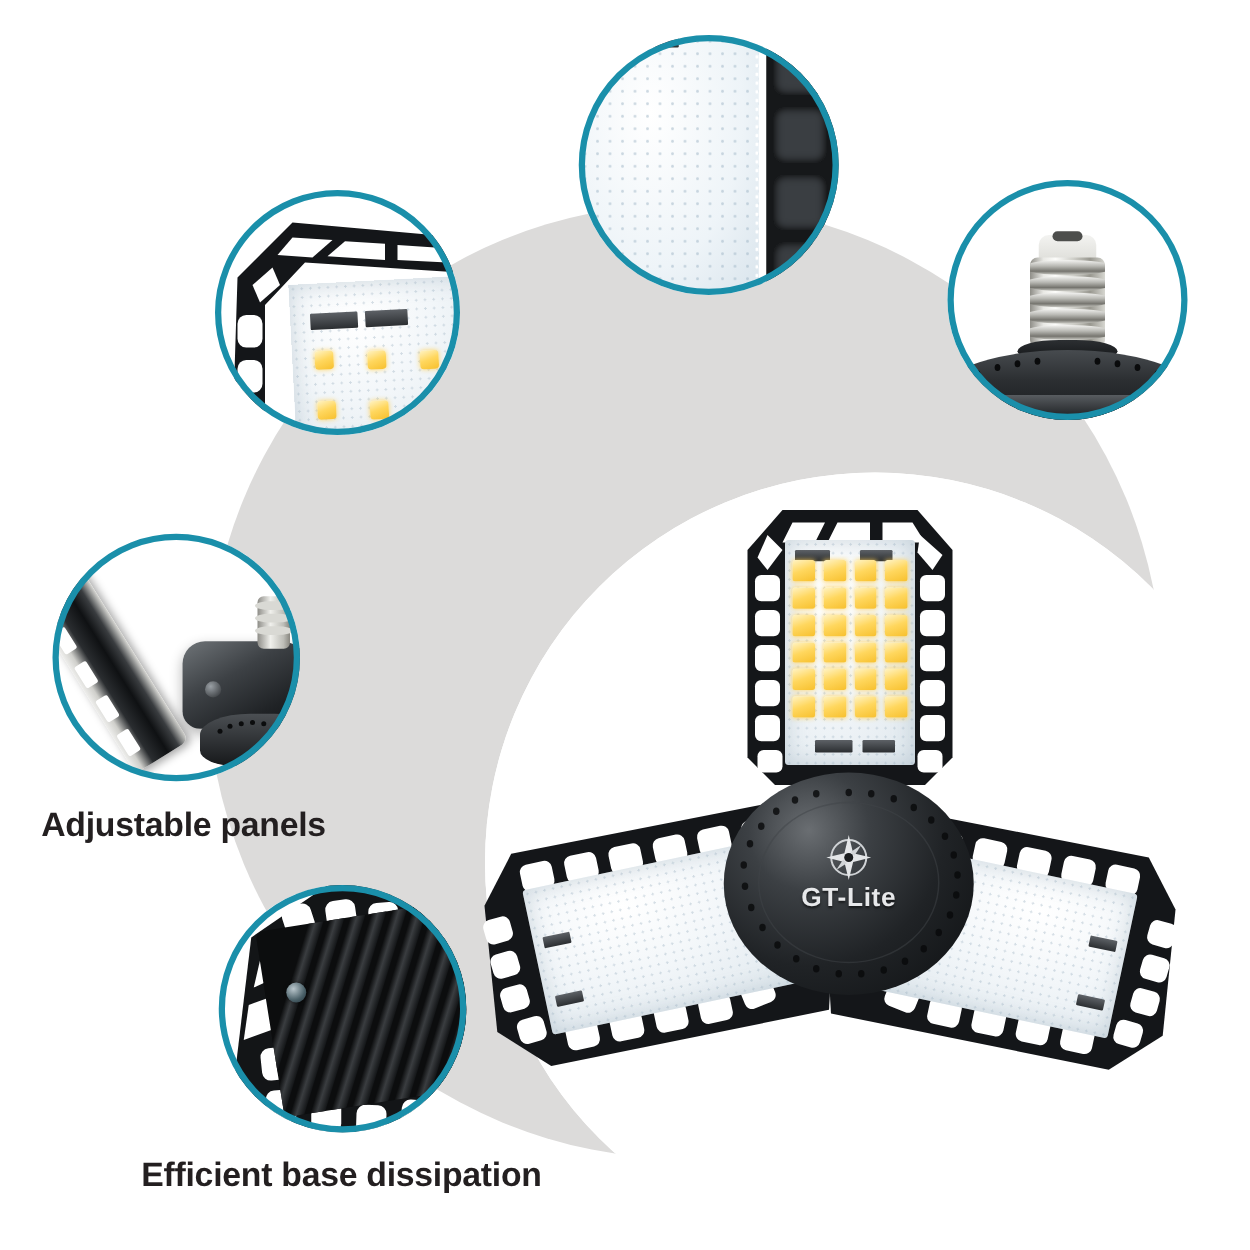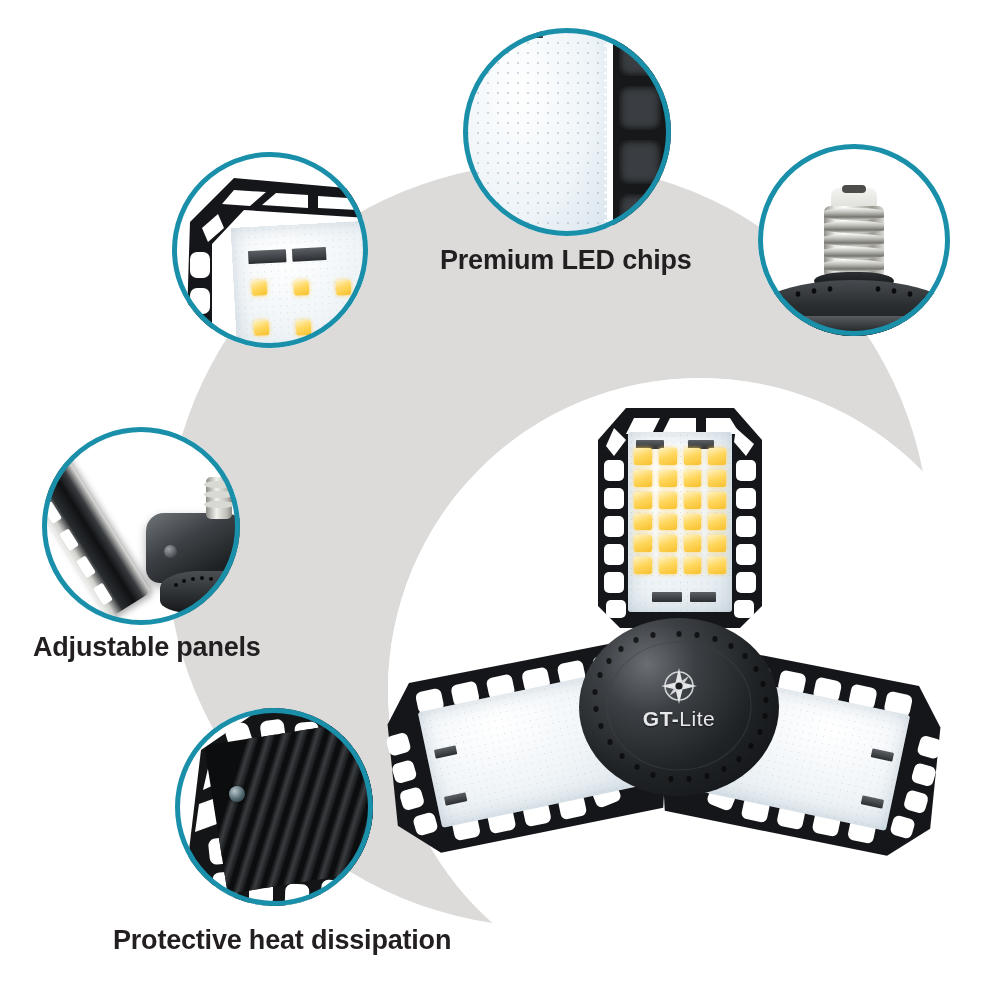--- a/index.html
+++ b/index.html
@@ -70,21 +70,21 @@
     border-radius:50%;
   }
 
   
   .logo-wrap{position:absolute;text-align:center;color:#e9eaec;}
   .logo-star{position:relative;width:40px;height:40px;margin:0 auto;}
   .logo-text{
     font-weight:bold;font-size:21px;letter-spacing:.5px;
     color:#e7e8ea;margin-top:1px;text-shadow:0 1px 2px rgba(0,0,0,.6);
   }
-  .logo-text .lite{font-weight:normal;}
+  .logo-text .lite{font-weight:bold;}
 
   
   .fin{position:absolute;background:linear-gradient(90deg,#0c0d0e,#3a3d40 45%,#131517);border-radius:2px;}
 
   
   .thread{position:absolute;border-radius:50%/40%;
     background:linear-gradient(180deg,#f4f4f2 0%,#b9b9b4 40%,#76756f 75%,#cfcfc9 100%);}
 </style>
 </head>
 <body>
@@ -437,21 +437,20 @@
                   box-shadow:inset 0 0 8px #000;"></div>
       <div style="position:absolute;left:156px;top:112px;width:42px;height:44px;border-radius:8px;background:#3a3e42;
                   box-shadow:inset 0 0 8px #000;"></div>
       <div style="position:absolute;left:156px;top:166px;width:42px;height:36px;border-radius:8px;background:#3a3e42;
                   box-shadow:inset 0 0 8px #000;"></div>
 
       <div class="driver-chip" style="left:50px;top:1px;width:30px;height:9px;"></div>
     </div>
   </div>
   <div class="bubble-ring" style="left:463px;top:28px;width:208px;height:208px;border:5px solid #1a8faa;"></div>
-  <div class="caption" style="left:440px;top:245px;width:260px;">Premium LED chips</div>
 
   <div class="bubble" style="left:172px;top:152px;width:196px;height:196px;">
     <div style="position:absolute;inset:0;background:#ffffff;">
 
       <div class="pcb" style="left:62px;top:72px;width:150px;height:130px;transform:rotate(-3deg);">
         <div class="pcb-dots"></div>
         <div class="driver-chip" style="left:16px;top:24px;width:38px;height:13px;"></div>
         <div class="driver-chip" style="left:60px;top:24px;width:34px;height:13px;"></div>
         <span class="led" style="left:18px;top:54px;width:15px;height:15px;border-radius:3px;"></span>
         <span class="led" style="left:60px;top:56px;width:15px;height:15px;border-radius:3px;"></span>
@@ -560,21 +559,21 @@
             <circle cx="142" cy="154" r="2"></circle>
             <circle cx="151" cy="152" r="2"></circle>
           <circle cx="160" cy="151" r="2"></circle>
             <circle cx="169" cy="152" r="2"></circle>
             <circle cx="177" cy="155" r="2"></circle>
         </g>
       </svg>
     </div>
   </div>
   <div class="bubble-ring" style="left:42px;top:427px;width:198px;height:198px;border:5px solid #1a8faa;"></div>
-  <div class="caption" style="left:33px;top:632px;width:300px;">Adjustable panels</div>
+  <div class="caption" style="left:33px;top:645px;width:300px;">Adjustable panels</div>
 
   <div class="bubble" style="left:175px;top:708px;width:198px;height:198px;">
     <div style="position:absolute;inset:0;background:#ffffff;">
 
       <svg viewBox="0 0 198 198" style="position:absolute;inset:0;">
         <path d="M26 42 L96 -6 L206 24 L206 186 L120 210 L10 176 Z" fill="#131517"></path>
 
         <g fill="#ffffff">
           <rect x="52" y="16" width="24" height="26" rx="7" transform="rotate(-18 64 29)"></rect>
           <rect x="86" y="12" width="24" height="26" rx="7" transform="rotate(-8 98 25)"></rect>
@@ -612,15 +611,15 @@
         <div class="fin" style="left:140px;top:-14px;width:11px;height:190px;transform:rotate(26deg);"></div>
         <div class="fin" style="left:157px;top:-14px;width:11px;height:190px;transform:rotate(26deg);"></div>
       </div>
 
       <div style="position:absolute;left:54px;top:78px;width:16px;height:16px;border-radius:50%;
                   background:radial-gradient(circle at 36% 32%,#b9c6cc,#4a6068 60%,#223038);
                   box-shadow:0 0 3px rgba(0,0,0,.6);"></div>
     </div>
   </div>
   <div class="bubble-ring" style="left:175px;top:708px;width:198px;height:198px;border:5px solid #1a8faa;"></div>
-  <div class="caption" style="left:113px;top:925px;width:420px;">Protective heat dissipation</div>
+  <div class="caption" style="left:113px;top:925px;width:420px;">Efficient base dissipation</div>
 
 </div>
 
 </body></html>

